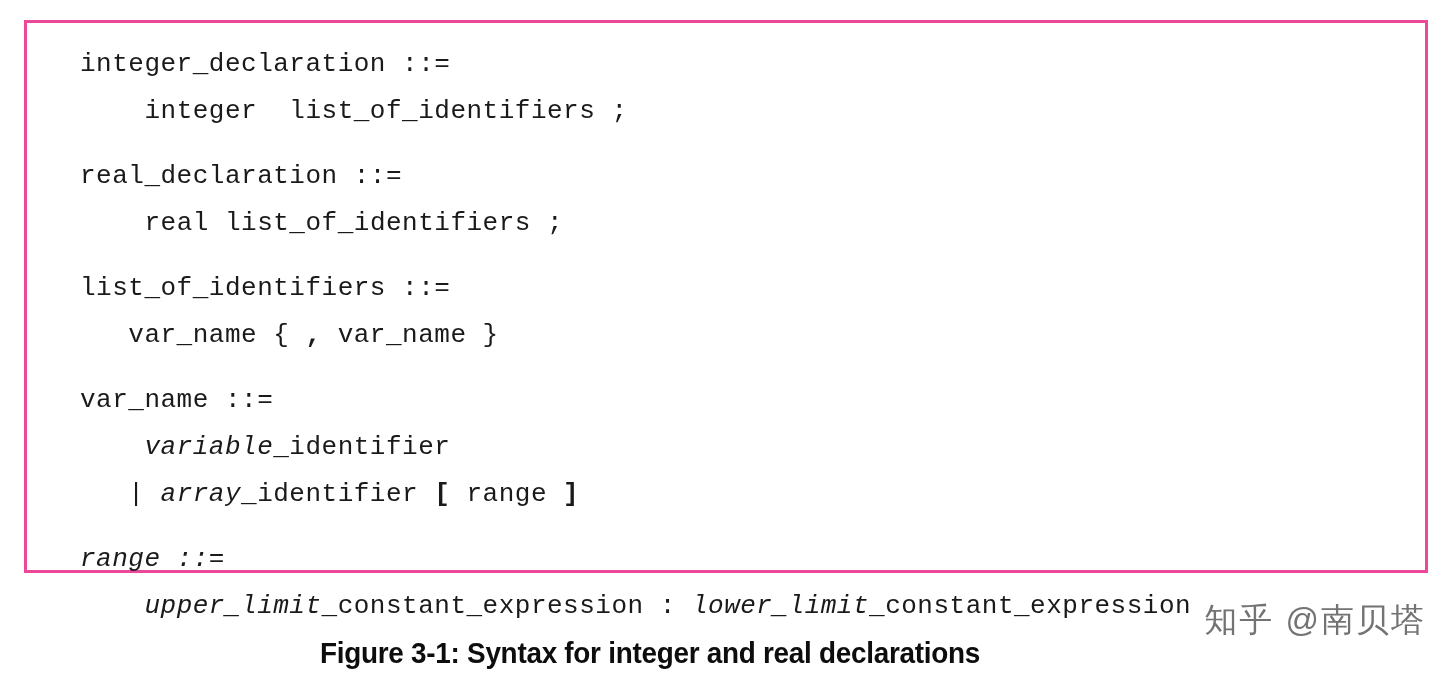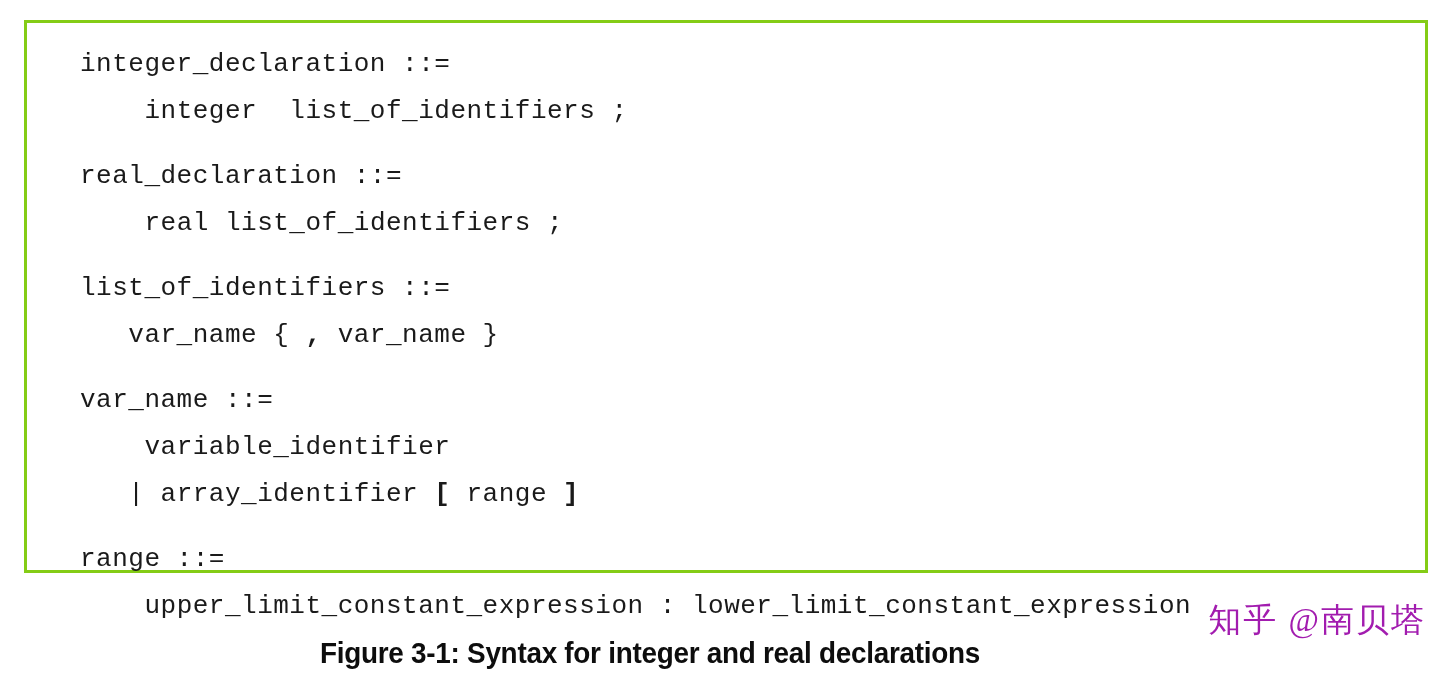--- a/index.html
+++ b/index.html
@@ -18,21 +18,21 @@
   }
 
   
   #syntax-box {
     position: absolute;
     left: 24px;
     top: 20px;
     width: 1404px;
     height: 553px;
     box-sizing: border-box;
-    border: 3px solid #84cc16;
+    border: 3px solid #ec4899;
     background: #ffffff;
   }
 
   #syntax-listing {
     position: absolute;
     left: 53px;
     top: 18px;
     right: 6px;
     font-family: "Liberation Mono", "DejaVu Sans Mono", monospace;
     font-size: 26px;
@@ -48,21 +48,21 @@
   .rule-group:last-child {
     margin-bottom: 0;
   }
   .code-line {
     white-space: pre;
     min-height: 47px;
   }
 
   .tok { white-space: pre; }
   .tok-kw      { font-weight: normal; }
-  .tok-it      { }
+  .tok-it      { font-style: italic; }
   .tok-punct-b { font-weight: bold; }
 
   
   #figure-caption {
     position: absolute;
     left: 0;
     top: 636px;
     width: 1300px;
     text-align: center;
     font-family: "Liberation Sans", sans-serif;
@@ -72,23 +72,23 @@
     color: #0d0d0d;
     transform: scaleX(0.93);
     transform-origin: center top;
   }
 
   
   #watermark {
     position: absolute;
     right: 14px;
     top: 598px;
-    font-family: Liberation Serif, serif;
+    font-family: Liberation Sans, sans-serif;
     font-size: 33px;
-    color: #a21caf;
+    color: #737373;
     letter-spacing: 2px;
     user-select: none;
   }
 </style>
 </head>
 <body>
 
 <div id="syntax-box">
   <div id="syntax-listing"><div class="rule-group"><div class="code-line"><span class="tok ">integer_declaration ::=</span></div><div class="code-line"><span class="tok">    </span><span class="tok tok-kw">integer</span><span class="tok ">  </span><span class="tok ">list_of_identifiers ;</span></div></div><div class="rule-group"><div class="code-line"><span class="tok ">real_declaration ::=</span></div><div class="code-line"><span class="tok">    </span><span class="tok tok-kw">real</span><span class="tok "> </span><span class="tok ">list_of_identifiers ;</span></div></div><div class="rule-group"><div class="code-line"><span class="tok ">list_of_identifiers ::=</span></div><div class="code-line"><span class="tok">   </span><span class="tok ">var_name { </span><span class="tok tok-punct-b">,</span><span class="tok "> var_name }</span></div></div><div class="rule-group"><div class="code-line"><span class="tok ">var_name ::=</span></div><div class="code-line"><span class="tok">    </span><span class="tok tok-it">variable</span><span class="tok ">_identifier</span></div><div class="code-line"><span class="tok">   </span><span class="tok ">| </span><span class="tok tok-it">array</span><span class="tok ">_identifier </span><span class="tok tok-punct-b">[</span><span class="tok "> range </span><span class="tok tok-punct-b">]</span></div></div><div class="rule-group"><div class="code-line"><span class="tok tok-it">range ::=</span></div><div class="code-line"><span class="tok">    </span><span class="tok tok-it">upper_limit</span><span class="tok ">_constant_expression : </span><span class="tok tok-it">lower_limit</span><span class="tok ">_constant_expression</span></div></div></div>
 </div>

